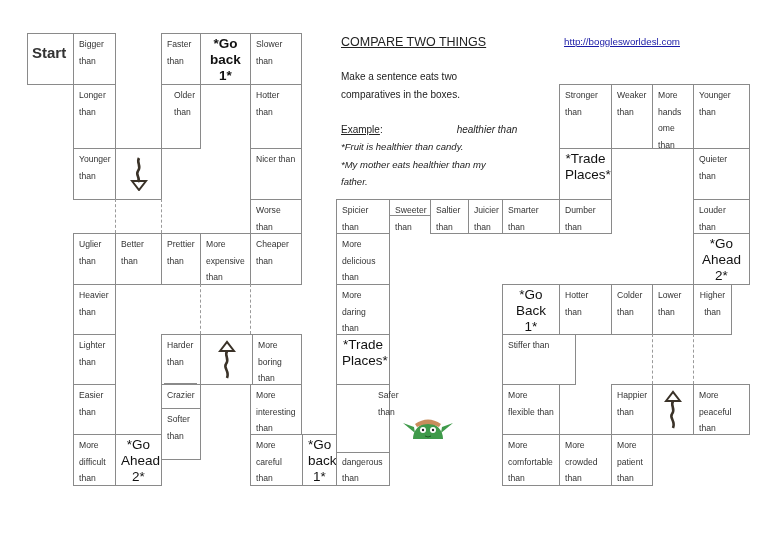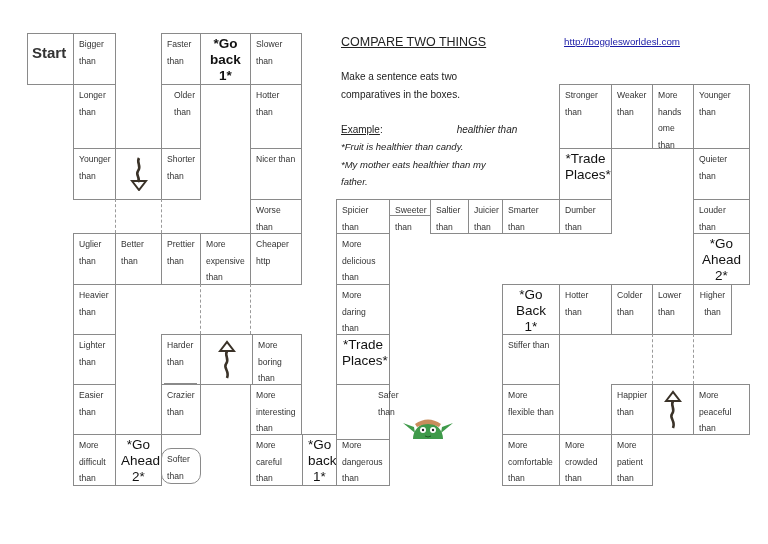--- a/index.html
+++ b/index.html
@@ -37,71 +37,70 @@
     <div class="cell" style="left: 73px; top: 84px; width: 43px; height: 65px;"><span>Longer than</span></div>
     <div class="cell" style="left: 161px; top: 84px; width: 40px; height: 65px; padding-left: 12px;"><span>Older than</span></div>
     <div class="cell" style="left: 250px; top: 84px; width: 52px; height: 65px;"><span>Hotter than</span></div>
     <div class="cell" style="left: 73px; top: 148px; width: 43px; height: 52px;"><span>Younger than</span></div>
     <div class="cell arrow" style="left: 115px; top: 148px; width: 47px; height: 52px;">
       <svg width="18" height="34" viewBox="0 0 18 34">
         <path d="M9 1 C6 6 12 9 8 14 C5 18 11 21 8 25" stroke="#3a3228" stroke-width="2.6" fill="none"></path>
         <path d="M2 24 L9 33 L16 24 Z" fill="none" stroke="#3a3228" stroke-width="2"></path>
       </svg>
     </div>
-    <div class="cell" style="left: 161px; top: 148px; width: 40px; height: 52px;"><span>Shorter than</span></div>
     <div class="cell" style="left: 250px; top: 148px; width: 52px; height: 52px;"><span>Nicer than</span></div>
     <div class="cell" style="left: 250px; top: 199px; width: 52px; height: 35px;"><span>Worse than</span></div>
     <div class="cell" style="left: 73px; top: 233px; width: 43px; height: 52px;"><span>Uglier than</span></div>
     <div class="cell" style="left: 115px; top: 233px; width: 47px; height: 52px;"><span>Better than</span></div>
     <div class="cell" style="left: 161px; top: 233px; width: 40px; height: 52px;"><span>Prettier than</span></div>
     <div class="cell" style="left: 200px; top: 233px; width: 51px; height: 52px;"><span>More expensive than</span></div>
-    <div class="cell" style="left: 250px; top: 233px; width: 52px; height: 52px;"><span>Cheaper http</span></div>
+    <div class="cell" style="left: 250px; top: 233px; width: 52px; height: 52px;"><span>Cheaper than</span></div>
     <div class="cell" style="left: 73px; top: 284px; width: 43px; height: 51px;"><span>Heavier than</span></div>
     <div class="cell" style="left: 73px; top: 334px; width: 43px; height: 51px;"><span>Lighter than</span></div>
     <div class="cell" style="left: 161px; top: 334px; width: 40px; height: 51px;"><span>Harder than</span></div>
     <div class="cell arrow" style="left: 200px; top: 334px; width: 53px; height: 51px;">
       <svg width="18" height="40" viewBox="0 0 18 40">
         <path d="M2 11 L9 2 L16 11 Z" fill="none" stroke="#3a3228" stroke-width="2"></path>
         <path d="M9 11 C6 16 12 19 8 24 C5 28 12 31 9 38" stroke="#3a3228" stroke-width="2.6" fill="none"></path>
       </svg>
     </div>
     <div class="cell" style="left: 252px; top: 334px; width: 50px; height: 51px;"><span>More boring than</span></div>
     <div class="cell" style="left: 73px; top: 384px; width: 43px; height: 51px;"><span>Easier than</span></div>
     <div class="cell" style="left: 161px; top: 384px; width: 40px; height: 51px;"><span>Crazier than</span></div>
     <div class="cell" style="left: 250px; top: 384px; width: 52px; height: 51px;"><span>More interesting than</span></div>
     <div class="cell" style="left: 73px; top: 434px; width: 43px; height: 52px;"><span>More difficult than</span></div>
     <div class="cell special" style="left: 115px; top: 434px; width: 47px; height: 52px;"><span>*Go Ahead 2*</span></div>
-    <div class="cell" style="left: 161px; top: 448px; width: 40px; height: 36px; border-radius: 10px;"><span>Softer than</span></div>
+    <div class="cell" style="left: 161px; top: 408px; width: 40px; height: 52px;"><span>Softer than</span></div>
     <div class="cell" style="left: 250px; top: 434px; width: 53px; height: 52px;"><span>More careful than</span></div>
     <div class="cell special" style="left: 302px; top: 434px; width: 35px; height: 52px;"><span>*Go back 1*</span></div>
     <div class="cell" style="left: 336px; top: 434px; width: 54px; height: 52px;"><span>More dangerous than</span></div>
     <div class="cell" style="left: 336px; top: 199px; width: 54px; height: 35px;"><span>Spicier than</span></div>
     <div class="cell" style="left: 389px; top: 199px; width: 42px; height: 17px;"><span>Sweeter than</span></div>
     <div class="cell" style="left: 430px; top: 199px; width: 39px; height: 35px;"><span>Saltier than</span></div>
     <div class="cell" style="left: 468px; top: 199px; width: 35px; height: 35px;"><span>Juicier than</span></div>
     <div class="cell" style="left: 502px; top: 199px; width: 58px; height: 35px;"><span>Smarter than</span></div>
     <div class="cell" style="left: 559px; top: 199px; width: 53px; height: 35px;"><span>Dumber than</span></div>
     <div class="cell" style="left: 336px; top: 233px; width: 54px; height: 52px;"><span>More delicious than</span></div>
     <div class="cell" style="left: 336px; top: 284px; width: 54px; height: 51px;"><span>More daring than</span></div>
     <div class="cell special" style="left: 336px; top: 334px; width: 54px; height: 51px;"><span>*Trade Places*</span></div>
-    <div class="cell" style="left: 336px; top: 384px; width: 54px; height: 56px; padding-left: 41px;"><span>Safer than</span></div>
+    <div class="cell" style="left: 336px; top: 384px; width: 54px; height: 69px; padding-left: 41px;"><span>Safer than</span></div>
     <div class="cell" style="left: 559px; top: 84px; width: 53px; height: 65px;"><span>Stronger than</span></div>
     <div class="cell" style="left: 611px; top: 84px; width: 42px; height: 65px;"><span>Weaker than</span></div>
     <div class="cell" style="left: 652px; top: 84px; width: 42px; height: 65px;"><span>More hands ome than</span></div>
     <div class="cell" style="left: 693px; top: 84px; width: 57px; height: 65px;"><span>Younger than</span></div>
     <div class="cell special" style="left: 559px; top: 148px; width: 53px; height: 52px;"><span>*Trade Places*</span></div>
     <div class="cell" style="left: 693px; top: 148px; width: 57px; height: 52px;"><span>Quieter than</span></div>
     <div class="cell" style="left: 693px; top: 199px; width: 57px; height: 35px;"><span>Louder than</span></div>
     <div class="cell special" style="left: 693px; top: 233px; width: 57px; height: 52px;"><span>*Go Ahead 2*</span></div>
     <div class="cell special" style="left: 502px; top: 284px; width: 58px; height: 51px;"><span>*Go Back 1*</span></div>
     <div class="cell" style="left: 559px; top: 284px; width: 53px; height: 51px;"><span>Hotter than</span></div>
     <div class="cell" style="left: 611px; top: 284px; width: 42px; height: 51px;"><span>Colder than</span></div>
     <div class="cell" style="left: 652px; top: 284px; width: 42px; height: 51px;"><span>Lower than</span></div>
     <div class="cell" style="left: 693px; top: 284px; width: 39px; height: 51px; text-align: center;"><span>Higher than</span></div>
-    <div class="cell" style="left: 502px; top: 334px; width: 58px; height: 51px;"><span>Stiffer than</span></div>
+    <div class="cell" style="left: 502px; top: 334px; width: 74px; height: 51px;"><span>Stiffer than</span></div>
     <div class="cell" style="left: 502px; top: 384px; width: 58px; height: 51px;"><span>More flexible than</span></div>
     <div class="cell" style="left: 611px; top: 384px; width: 42px; height: 51px;"><span>Happier than</span></div>
     <div class="cell arrow" style="left: 652px; top: 384px; width: 42px; height: 51px;">
       <svg width="18" height="40" viewBox="0 0 18 40">
         <path d="M2 11 L9 2 L16 11 Z" fill="none" stroke="#3a3228" stroke-width="2"></path>
         <path d="M9 11 C6 16 12 19 8 24 C5 28 12 31 9 38" stroke="#3a3228" stroke-width="2.6" fill="none"></path>
       </svg>
     </div>
     <div class="cell" style="left: 693px; top: 384px; width: 57px; height: 51px;"><span>More peaceful than</span></div>
     <div class="cell" style="left: 502px; top: 434px; width: 58px; height: 52px;"><span>More comfortable than</span></div>

